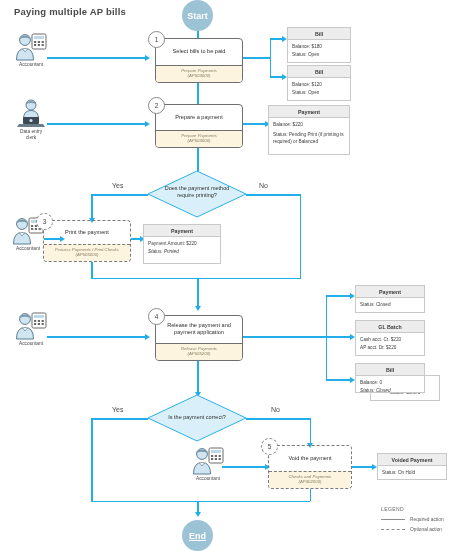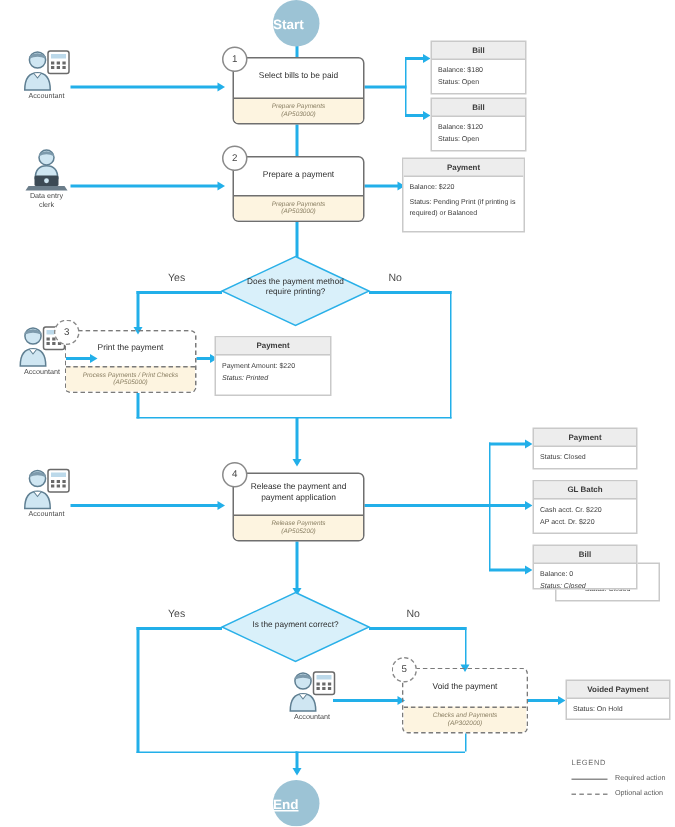--- a/index.html
+++ b/index.html
@@ -5,21 +5,21 @@
   html,body{margin:0;padding:0;background:#ffffff;}
   body{font-family:"Liberation Sans",sans-serif;color:#3f3f3f;}
   #canvas{position:relative;width:450px;height:551px;overflow:hidden;background:#fff;}
   .abs{position:absolute;}
 
   
   #title{left:14px;top:6px;font-size:9.5px;font-weight:bold;color:#4a4a4a;letter-spacing:.2px;}
 
   
   .terminator{border-radius:50%;background:#9cc3d5;color:#ffffff;display:flex;align-items:center;
-              justify-content:flex-start;font-size:9px;font-weight:bold;}
+              justify-content:center;font-size:9px;font-weight:bold;}
 
   
   .proc{box-sizing:border-box;background:#ffffff;border:1px solid #6f6f6f;border-radius:4px;overflow:hidden;
         display:flex;flex-direction:column;}
   .proc.optional{border:1px dashed #7a7a7a;background:transparent;}
   .proc .ptitle{flex:1;display:flex;align-items:center;justify-content:center;text-align:center;
                 font-size:5.6px;color:#2f2f2f;padding:2px 4px;line-height:1.35;}
   .proc .pscreen{background:#fdf4e0;border-top:1px solid #6f6f6f;text-align:center;font-style:italic;
                  font-size:4.3px;color:#8a7f63;padding:2px 2px 3px 2px;line-height:1.3;}
   .proc.optional .pscreen{border-top:1px dashed #7a7a7a;}
@@ -57,20 +57,21 @@
   .lsample{width:24px;margin-right:5px;}
   .lsolid{border-top:1.3px solid #8d8d8d;}
   .ldash{border-top:1.3px dashed #8d8d8d;}
   .ltext{font-size:4.8px;color:#5a5a5a;}
 </style>
 </head>
 <body>
 
 <div id="canvas">
 
+  <div class="abs" id="title">Paying multiple AP bills</div>
 
   <div class="abs ln lnv" style="left:197px;top:30px;height:16px;"></div>
   <div class="abs arrow ar-d" style="left:194.5px;top:44px;"></div>
 
   <div class="abs ln lnh" style="left:47px;top:57px;width:100px;"></div>
   <div class="abs arrow ar-r" style="left:145px;top:54.6px;"></div>
 
   <div class="abs ln lnh" style="left:243px;top:57px;width:28px;"></div>
   <div class="abs ln lnv" style="left:269.5px;top:38px;height:38px;"></div>
   <div class="abs ln lnh" style="left:269.5px;top:38px;width:14px;"></div>

